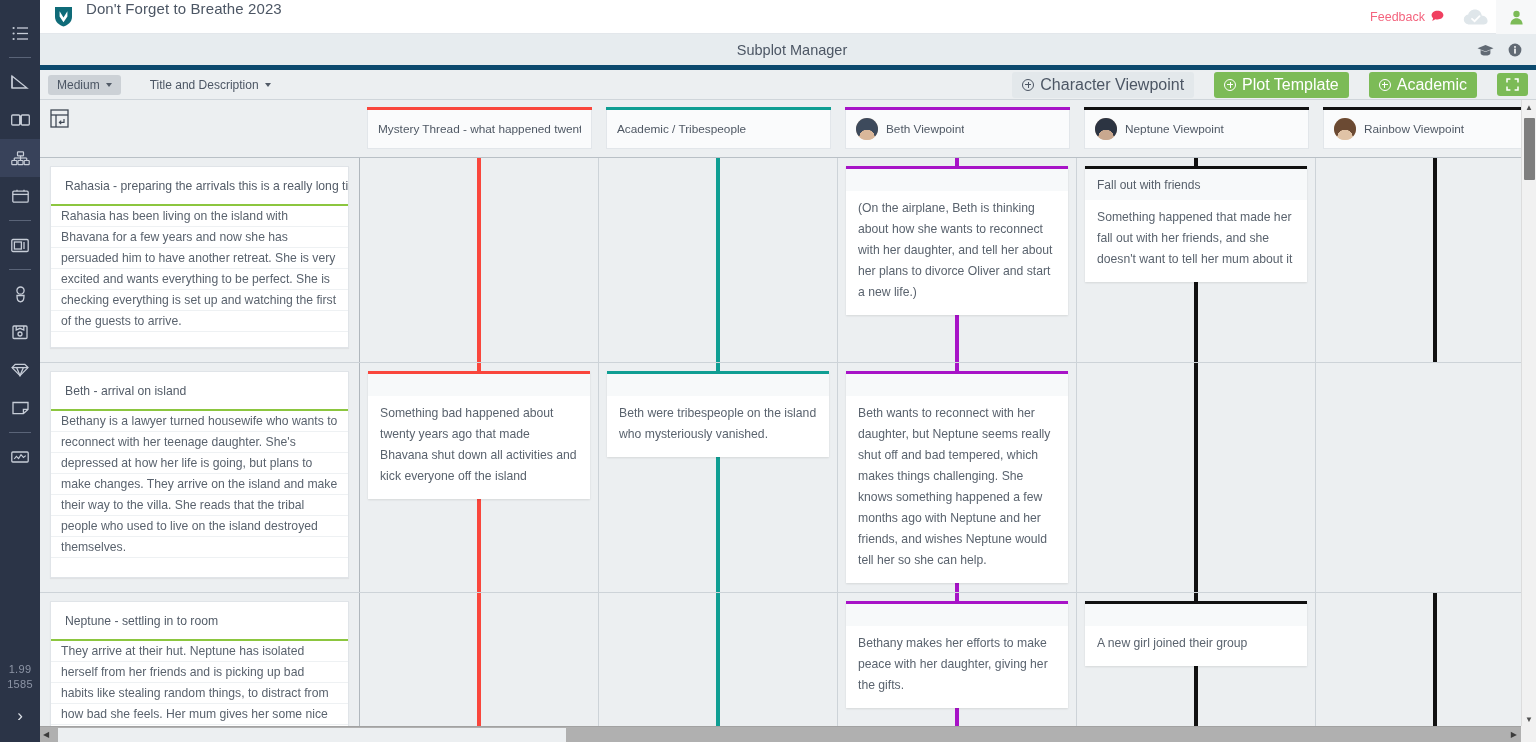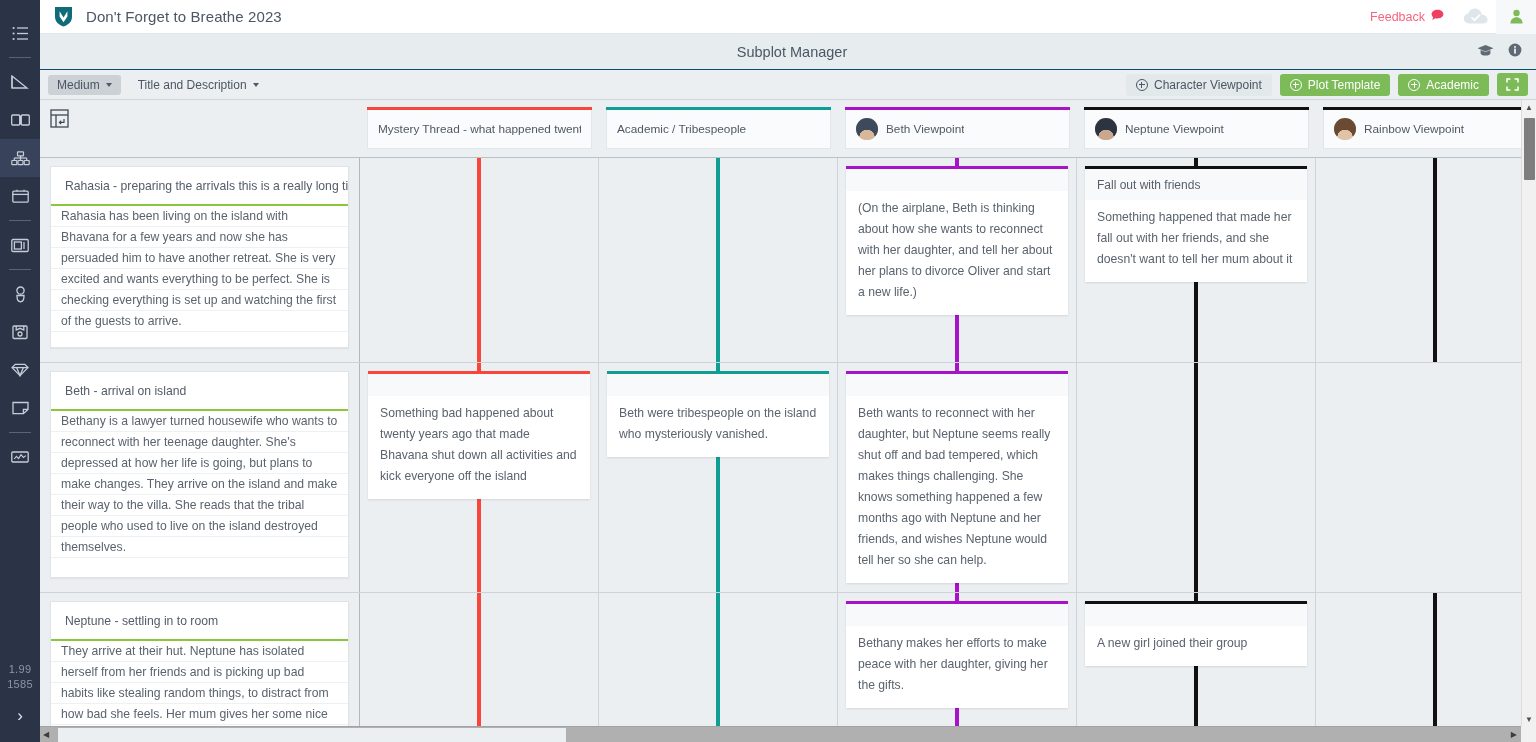--- a/index.html
+++ b/index.html
@@ -34,62 +34,62 @@
     text-align: center; letter-spacing: .3px;
   }
   .rail-chev { color: #dfe3ea; font-size: 17px; padding: 14px 0 16px; }
 
   
   .pane { flex: 1 1 auto; display: flex; flex-direction: column; min-width: 0; }
 
   
   .titlebar {
     height: 34px; background: #ffffff;
-    display: flex; align-items: center;
+    display: flex; 
     border-bottom: 1px solid #e3e7eb;
     flex: 0 0 34px;
   }
   .brand-logo { width: 46px; display: flex; align-items: center; justify-content: center; }
   .proj-title { font-size: 15px; color: #4c5664; letter-spacing: .1px; }
   .tb-right { margin-left: auto; display: flex; align-items: center; height: 34px; }
   .feedback {
     color: #f4647e; font-size: 12.5px; display: flex;
     align-items: center; gap: 6px; padding-right: 12px;
   }
   .cloud-btn { width: 40px; display:flex; align-items:center; justify-content:center; }
   .user-btn { width: 40px; height: 34px; display:flex; align-items:center; justify-content:center; background:#f7f8f9; }
 
   
   .mgr-head {
     height: 36px; background: #e7ecef; flex: 0 0 36px;
     display: flex; align-items: center; justify-content: center;
-    position: relative; border-bottom: 1px solid #0c4a6e; padding-left: 8px;
+    position: relative; border-bottom: 5px solid #0c4a6e; padding-left: 8px;
   }
   .mgr-head-title { font-size: 14.5px; color: #4c5664; }
   .mgr-head-icons {
     position: absolute; right: 14px; top: 0; height: 36px;
     display: flex; align-items: center; gap: 14px; color: #5d6671;
   }
 
   
   .toolbar {
     height: 30px; background: #eceff1; flex: 0 0 30px;
-    display: flex; align-items: center; padding: 0 8px; gap: 8px;
+    display: flex; align-items: center; padding: 0 8px; gap: 20px;
     border-bottom: 1px solid #cfd5da;
   }
   .drop {
     font-size: 12px; color: #4c5664; padding: 4px 9px; border-radius: 3px;
     display: flex; align-items: center; gap: 6px; line-height: 1;
   }
   .drop.sel { background: #ccd1d6; }
   .drop.plain { background: transparent; }
   .caret { border-left: 3.5px solid transparent; border-right: 3.5px solid transparent; border-top: 4px solid #515a66; }
   .tb-spacer { flex: 1 1 auto; }
   .btn {
-    font-size: 12px; border-radius: 3px; padding: 5px 10px;
+    font-size: 16px; border-radius: 3px; padding: 5px 10px;
     display: flex; align-items: center; gap: 6px; line-height: 1;
   }
   .btn.ghost { background: #e3e8eb; color: #4c5664; }
   .btn.green { background: #7cbb57; color: #ffffff; }
   .btn.icon-only { background: #7cbb57; color: #ffffff; padding: 5px 9px; }
   .plus-circ {
     width: 12px; height: 12px; border-radius: 50%;
     border: 1px solid currentColor; position: relative; flex: 0 0 12px;
   }
   .plus-circ::before, .plus-circ::after {

